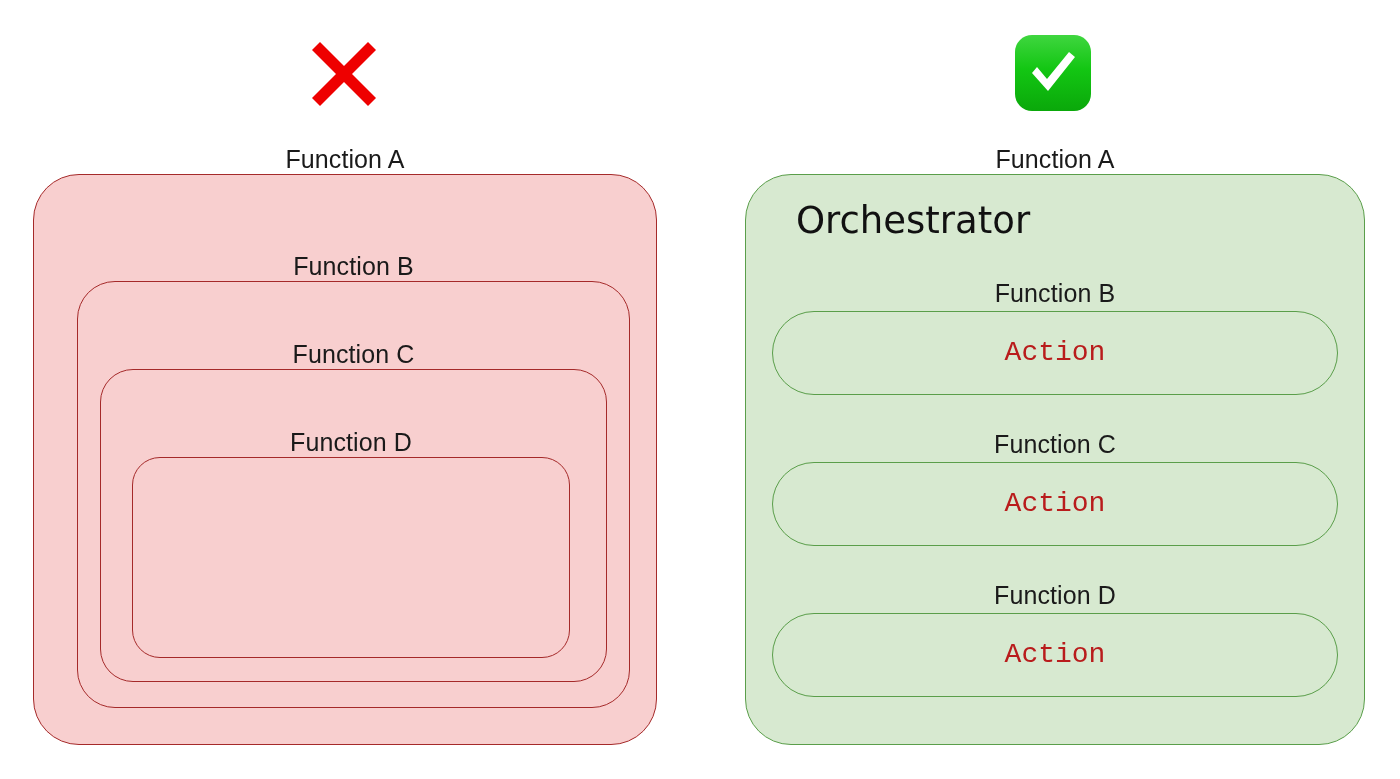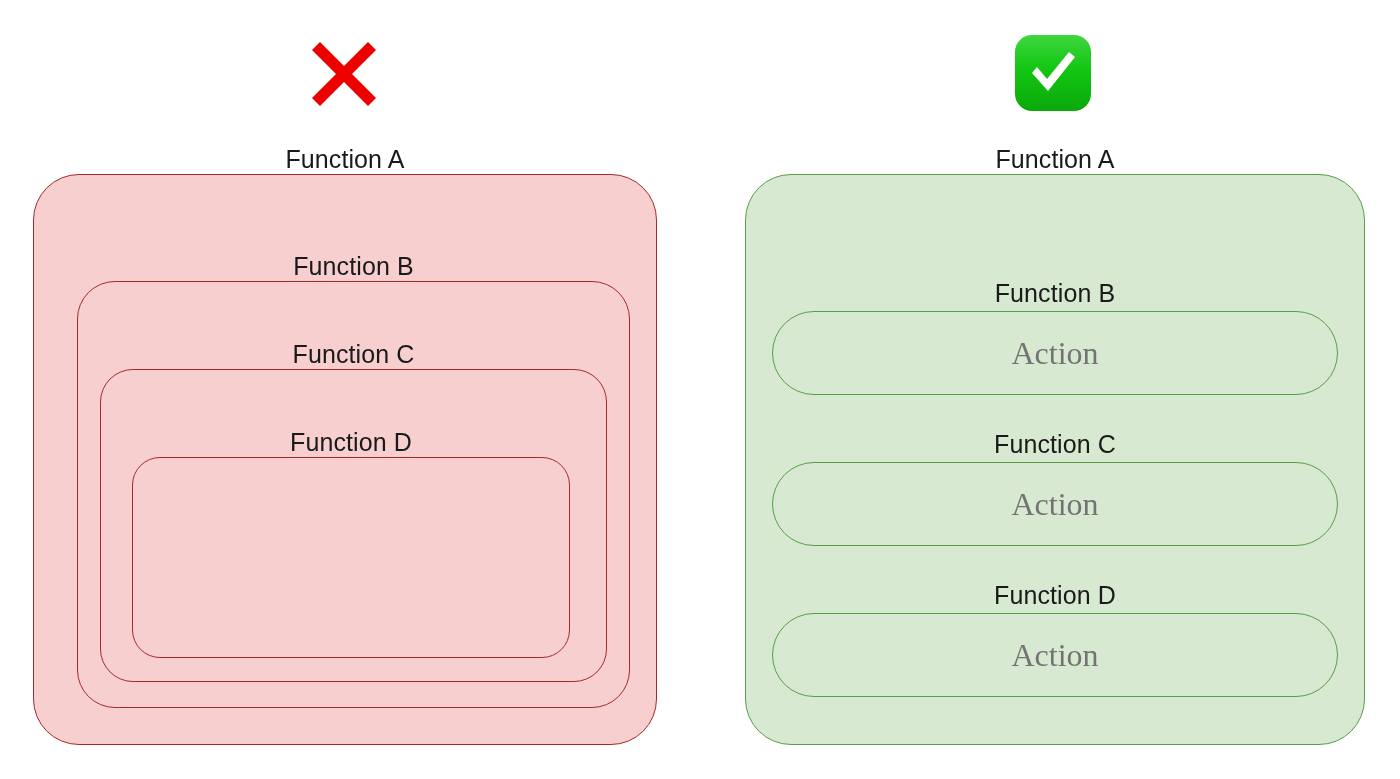--- a/index.html
+++ b/index.html
@@ -97,24 +97,24 @@
     height: 84px;
     border: 1.6px solid #5a9e4a;
     border-radius: 42px;
     box-sizing: border-box;
     background: transparent;
     display: flex;
     align-items: center;
     justify-content: center;
   }
   .pill-text {
-    font-family: Liberation Serif, serif;
-    font-size: 32px;
+    font-family: Liberation Mono, monospace;
+    font-size: 28px;
     line-height: 36px;
-    color: #737373;
+    color: #b91c1c;
     white-space: nowrap;
   }
   .pill-b { top: 311px; }
   .pill-c { top: 462px; }
   .pill-d { top: 613px; }
 
   .lbl-good-b { left: 772px; top: 281px; width: 566px; }
   .lbl-good-c { left: 772px; top: 432px; width: 566px; }
   .lbl-good-d { left: 772px; top: 583px; width: 566px; }
 </style>
@@ -151,20 +151,21 @@
         </linearGradient>
       </defs>
       <rect x="2" y="2" width="76" height="76" rx="17" ry="17" fill="url(#gchk)"></rect>
       <path d="M19 40 L24 34 L34 46 L56 19 L62 24 L35 58 Z" fill="#ffffff"></path>
     </svg>
   </div>
 
   <div class="fn-label lbl-good-a">Function A</div>
   <div class="good-panel"></div>
 
+  <div class="orchestrator">Orchestrator</div>
 
   <div class="fn-label lbl-good-b">Function B</div>
   <div class="pill pill-b">
     <span class="pill-text">Action</span>
   </div>
 
   <div class="fn-label lbl-good-c">Function C</div>
   <div class="pill pill-c">
     <span class="pill-text">Action</span>
   </div>

